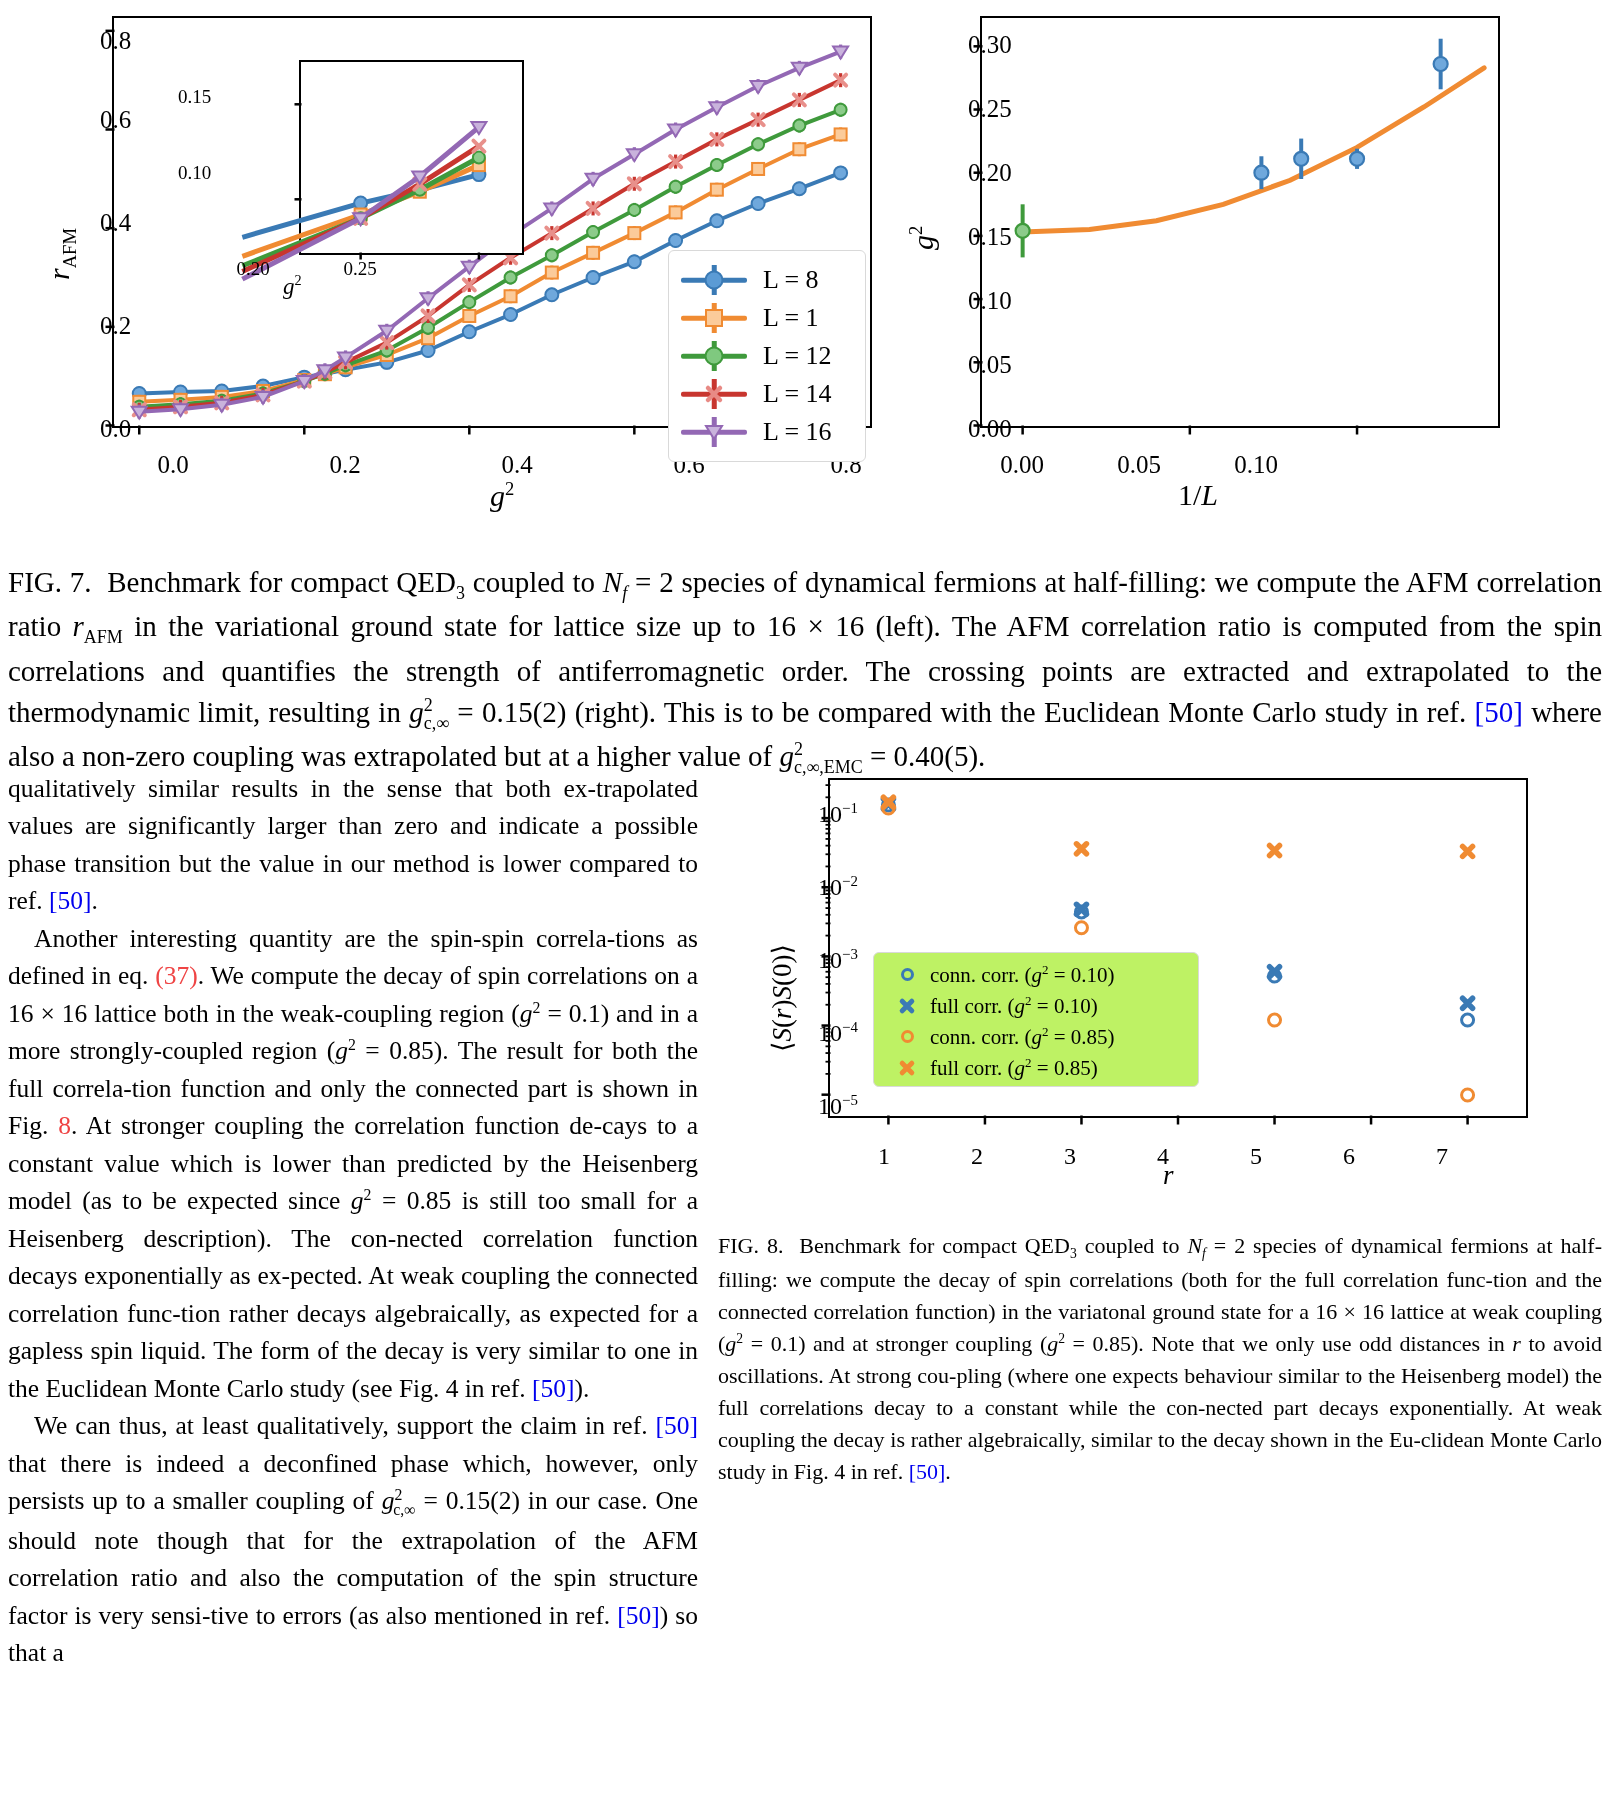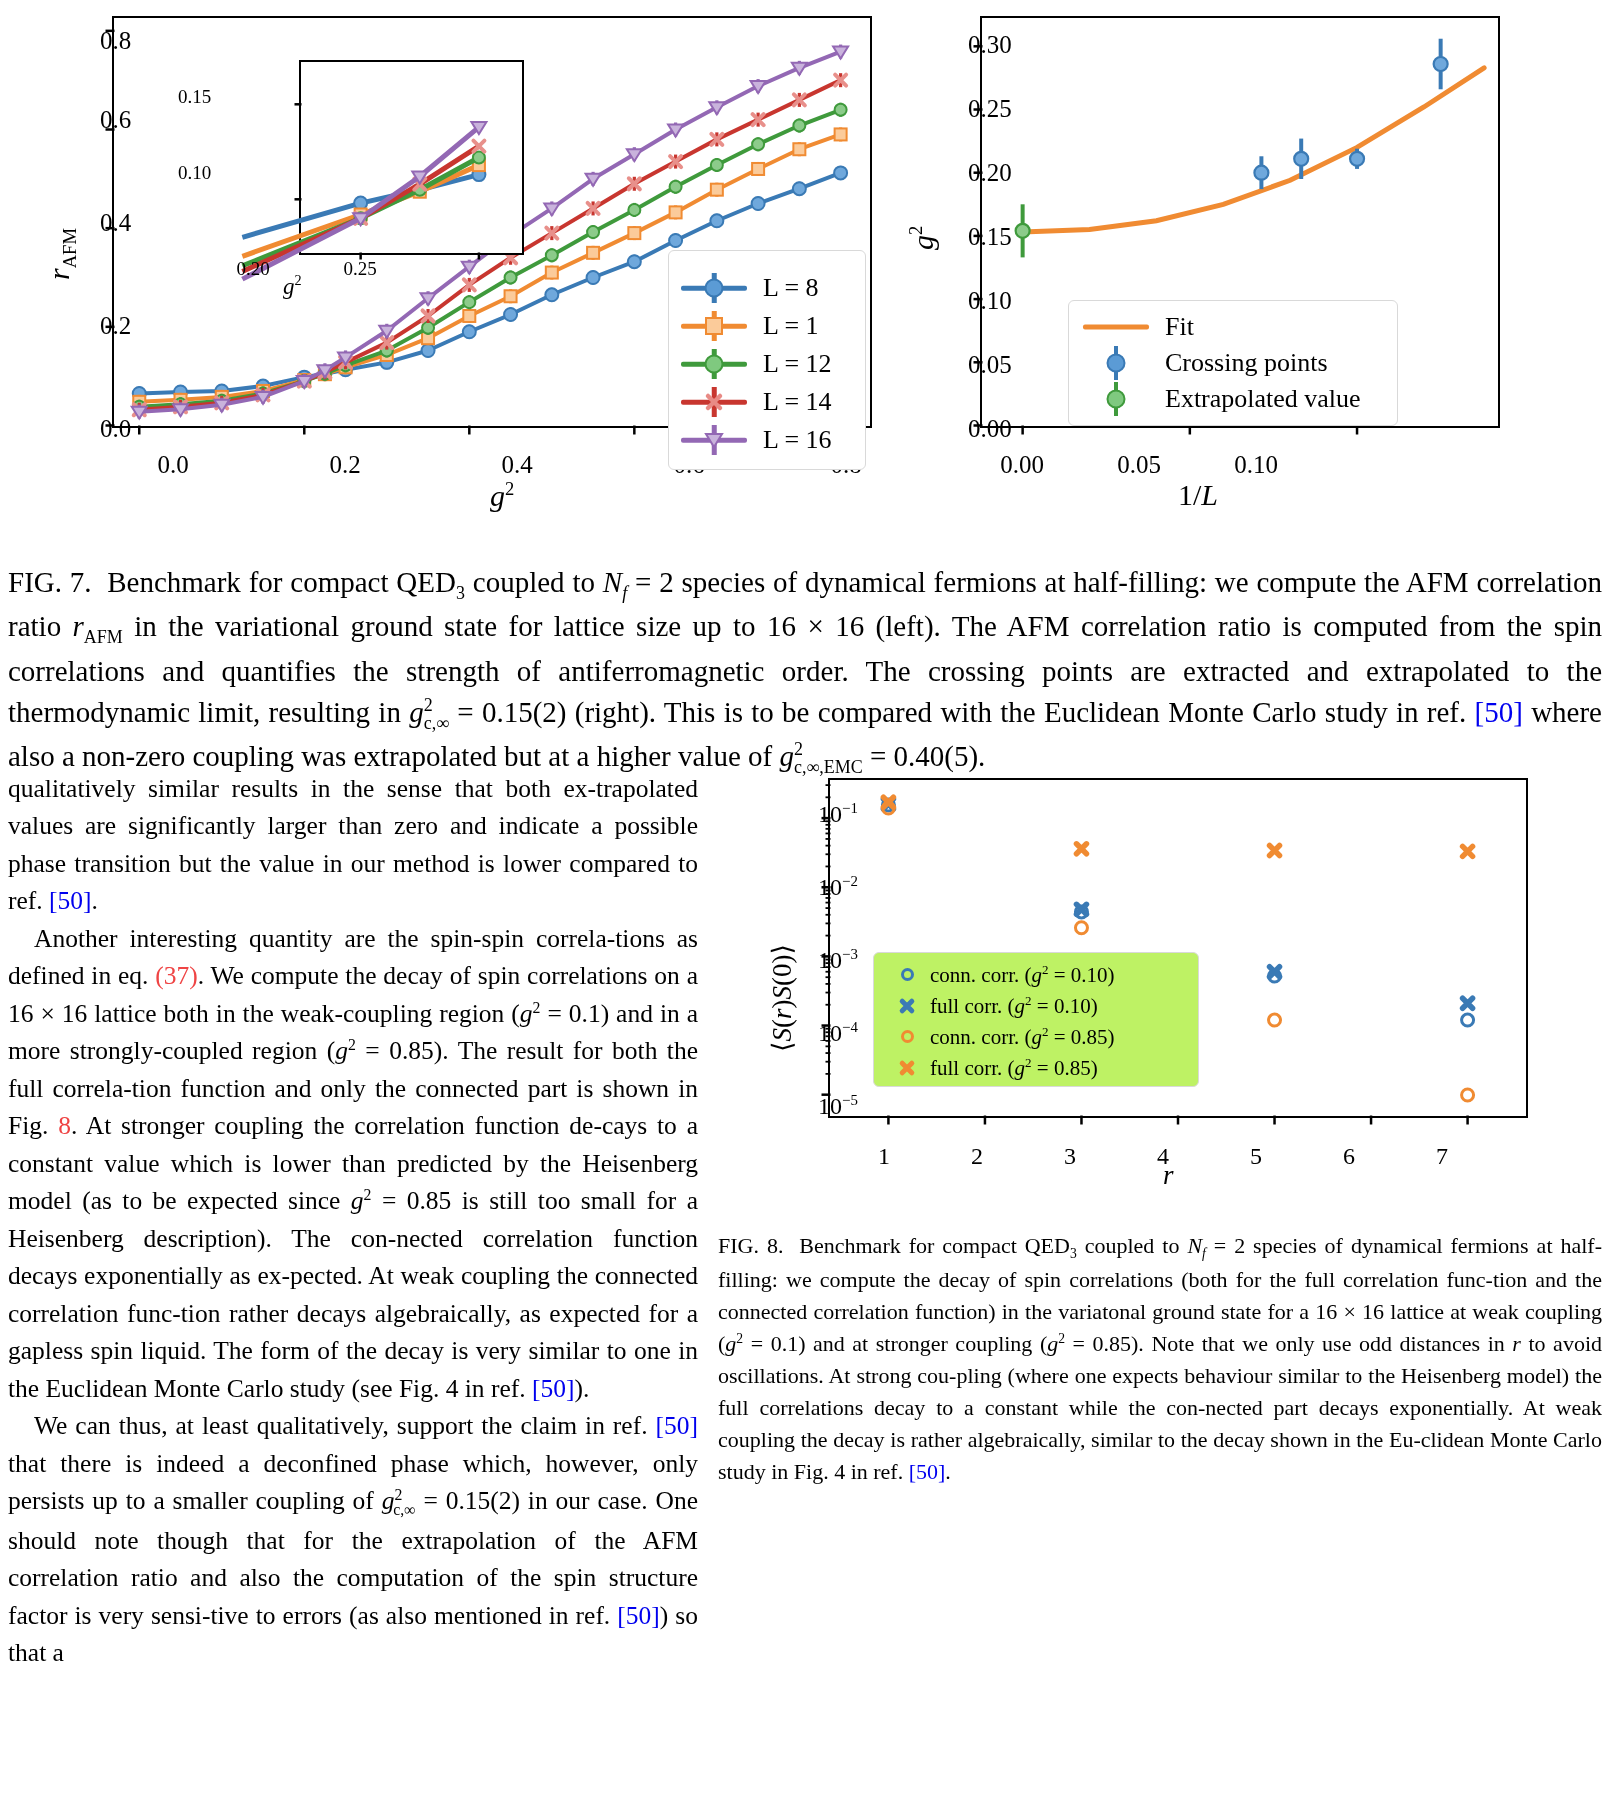--- a/index.html
+++ b/index.html
@@ -26,21 +26,21 @@
   .ytick,.xtick{position:absolute;font-size:25px;line-height:1;white-space:nowrap;}
   .ytick{right:100%;margin-right:10px;transform:translateY(-50%);text-align:right;}
   .xtick{top:100%;margin-top:12px;transform:translateX(-50%);}
   .ytick-s{font-size:19px;}
   .xtick-s{font-size:19px;}
 
   .axlabel{position:absolute;font-size:30px;white-space:nowrap;}
 
   
   .legendbox{position:absolute;background:#fff;border:1.6px solid #d9d9d9;border-radius:6px;
-             padding:18px 16px 10px 12px;box-sizing:border-box;}
+             padding:10px 16px 10px 12px;box-sizing:border-box;}
   .legrow{display:flex;align-items:center;height:38px;}
   .legline{position:relative;width:66px;height:18px;margin-right:16px;flex:none;}
   .legline .ln{position:absolute;left:0;top:50%;width:66px;height:4.5px;transform:translateY(-50%);border-radius:2px;}
   .legline .errb{position:absolute;left:33px;top:-6px;width:4.5px;height:30px;transform:translateX(-50%);}
   .legline .mk{position:absolute;left:33px;top:50%;transform:translate(-50%,-50%);}
   .legtext{font-size:26px;white-space:nowrap;}
 
   .mk-circle{width:15px;height:15px;border-radius:50%;}
   .mk-square{width:14px;height:14px;}
 
@@ -430,42 +430,20 @@
 
     <div>
       <div class="xtick" style="position:absolute;left:1022px;top:440px;">0.00</div>
       <div class="xtick" style="position:absolute;left:1139px;top:440px;">0.05</div>
       <div class="xtick" style="position:absolute;left:1256px;top:440px;">0.10</div>
     </div>
 
     <div class="axlabel" style="left:905px;top:250px;transform:rotate(-90deg);transform-origin:left top;"><i>g</i><sup>2</sup></div>
     <div class="axlabel" style="left:1178px;top:478px;">1/<i>L</i></div>
 
-    <div class="legendbox" style="left:1068px;top:300px;width:330px;padding:8px 14px;">
-      <div class="legrow" style="height:36px;">
-        <span class="legline">
-          <span class="ln" style="background:#f08b32;height:5px;"></span>
-        </span>
-        <span class="legtext">Fit</span>
-      </div>
-      <div class="legrow" style="height:36px;">
-        <span class="legline">
-          <span class="errb" style="background:#3a7ab5;left:33px;top:-8px;height:34px;width:4px;"></span>
-          <span class="mk mk-circle" style="background:#5b9bd5;border:2px solid #3a7ab5;"></span>
-        </span>
-        <span class="legtext">Crossing points</span>
-      </div>
-      <div class="legrow" style="height:36px;">
-        <span class="legline">
-          <span class="errb" style="background:#3f9a3c;left:33px;top:-8px;height:34px;width:4px;"></span>
-          <span class="mk mk-circle" style="background:#7fc97f;border:2px solid #3f9a3c;"></span>
-        </span>
-        <span class="legtext">Extrapolated value</span>
-      </div>
-    </div>
   </div>
 
   <div class="cap7">
     <span>FIG. 7. &nbsp;Benchmark for compact QED<sub>3</sub> coupled to <i>N<sub>f</sub></i> = 2 species of dynamical fermions at half-filling: we compute the
     AFM correlation ratio <i>r</i><sub>AFM</sub> in the variational ground state for lattice size up to 16 × 16 (left). The AFM correlation ratio is
     computed from the spin correlations and quantifies the strength of antiferromagnetic order. The crossing points are extracted
     and extrapolated to the thermodynamic limit, resulting in <i>g</i><sup>2</sup><sub style="margin-left:-9px;">c,∞</sub> = 0.15(2) (right). This is to be compared with the Euclidean
     Monte Carlo study in ref. <span class="ref">[50]</span> where also a non-zero coupling was extrapolated but at a higher value of <i>g</i><sup>2</sup><sub style="margin-left:-9px;">c,∞,EMC</sub> = 0.40(5).</span>
   </div>
 

